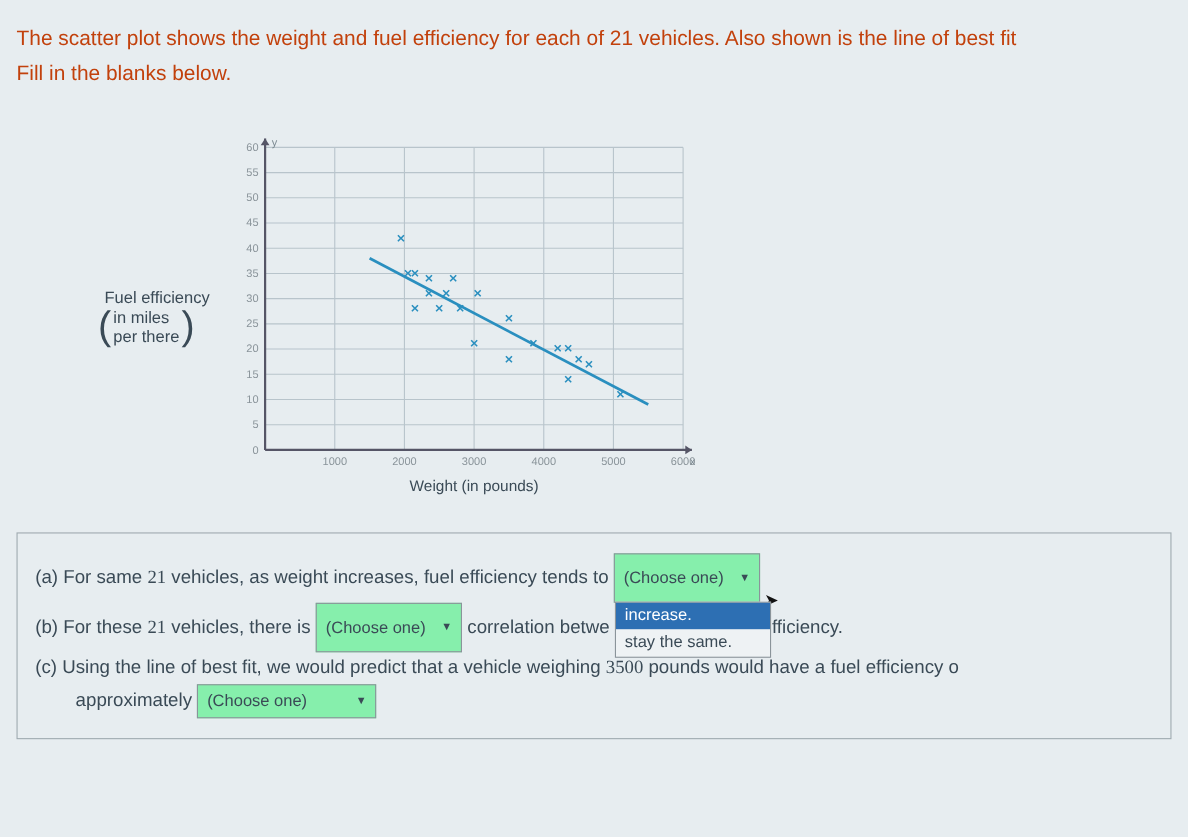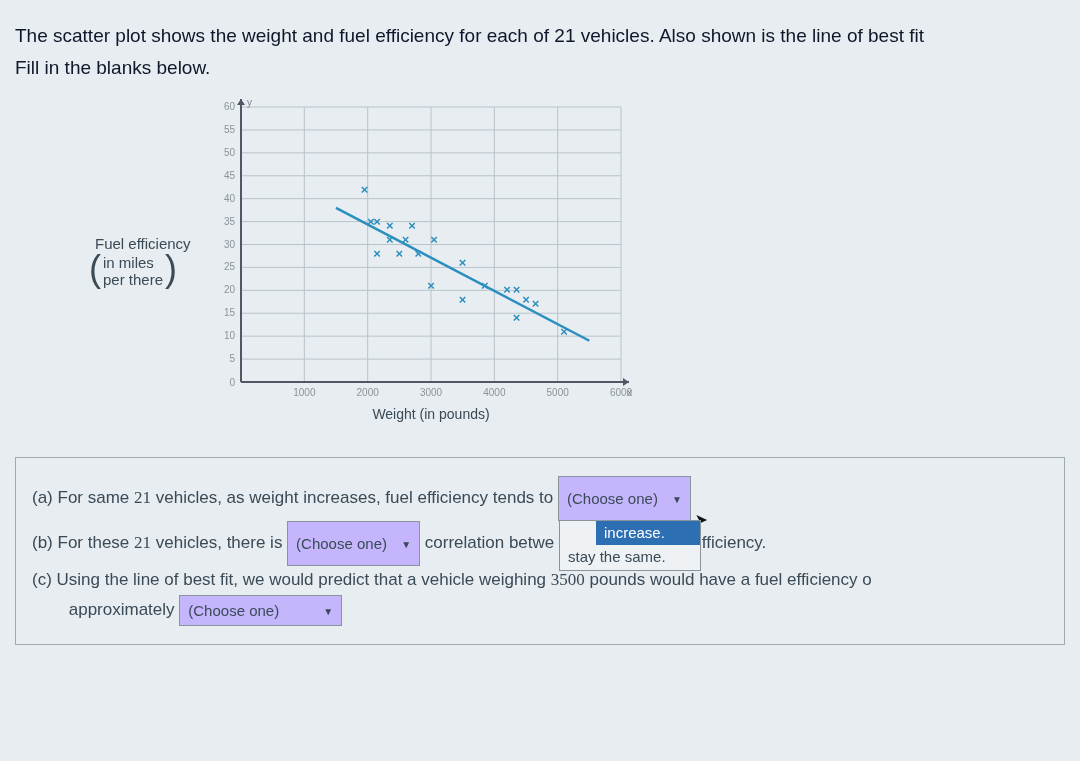--- a/index.html
+++ b/index.html
@@ -6,23 +6,23 @@
       margin: 0;
       padding: 20px 15px;
       font-family: Arial, Helvetica, sans-serif;
       background: #e7edf0;
       color: #3a4a56;
       width: 1080px;
       box-sizing: border-box;
     }
     .problem-text {
       font-size: 19px;
-      color: #0f172a;
+      color: #c2410c;
       line-height: 1.7;
-      margin-bottom: 12px;
+      margin-bottom: 39px;
     }
     .chart-section {
       display: flex;
       align-items: center;
       justify-content: flex-start;
       margin-left: 80px;
       margin-bottom: 30px;
     }
     .yaxis-label {
       font-size: 15px;
@@ -60,41 +60,41 @@
       color: #3a4a56;
       line-height: 2.6;
     }
     .answer-box .row {
       position: relative;
     }
     .math21 { font-family: 'Times New Roman', serif; }
     .dropdown {
       display: inline-block;
       border: 1px solid #8a949a;
-      background: #c4b5fd;
+      background: #86efac;
       font-size: 15px;
       padding: 2px 8px;
       vertical-align: middle;
       position:relative;
     }
     .dd-arrow {
       display:inline-block; margin-left:10px; font-size:10px; vertical-align:middle;
     }
     .dd-menu {
       position: absolute;
       left: 0; top: 100%;
       border: 1px solid #8a949a;
       background: #eef2f4;
       font-size: 15px;
       line-height: 1.5;
       z-index: 5;
       min-width: 140px;
     }
     .dd-item { padding: 1px 8px; white-space:nowrap; }
-    .dd-item.sel { background: #2d6fb3; color: #fff; margin-left: 36px; }
+    .dd-item.sel { background: #2d6fb3; color: #fff; }
     .cursor-arrow {
       position:absolute; font-size:16px; color:#111;
     }
   </style>
 </head>
 <body>
 
 <div class="problem-text">
   <div>The scatter plot shows the weight and fuel efficiency for each of 21 vehicles. Also shown is the line of best fit</div>
   <div>Fill in the blanks below.</div>

